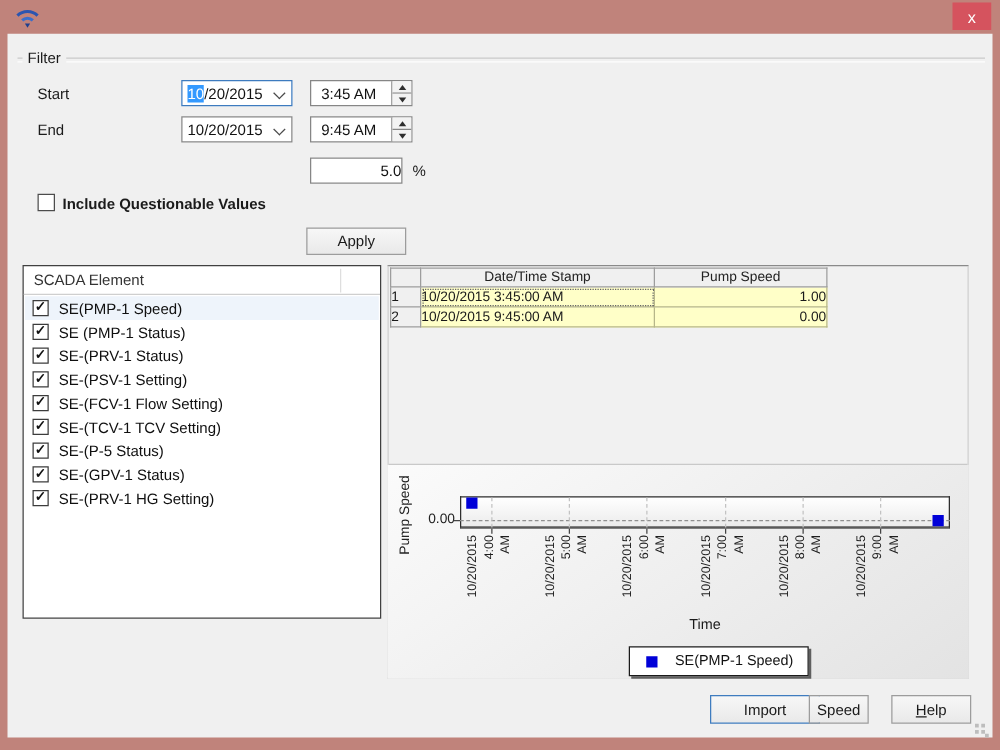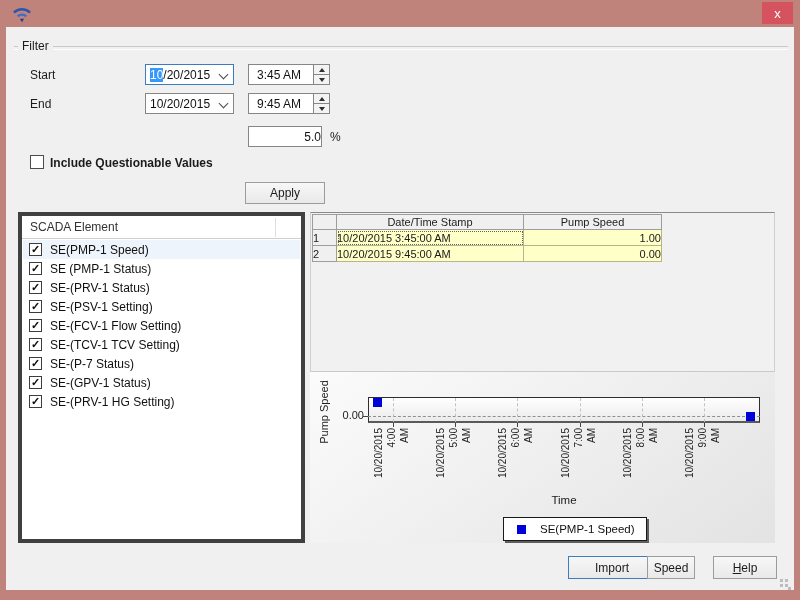--- a/index.html
+++ b/index.html
@@ -29,21 +29,21 @@
   .tri-up{width:0;height:0;border-left:3px solid transparent;border-right:3px solid transparent;border-bottom:4px solid #2e2e2e;}
   .tri-down{width:0;height:0;border-left:3px solid transparent;border-right:3px solid transparent;border-top:4px solid #2e2e2e;}
   .textbox{position:absolute;width:74px;height:21px;background:#fff;border:1px solid #868686;box-sizing:border-box;
            font-size:12px;color:#111;padding:0 0 0 4px;font-family:"Liberation Sans",sans-serif;text-align:right;}
   .cb{position:absolute;width:14px;height:14px;background:#fff;border:1px solid #4c4c4c;box-sizing:border-box;
       font-size:12px;line-height:12px;text-align:center;color:#101010;}
   .btn-std{position:absolute;background:linear-gradient(#f7f7f7,#e9e9e9);border:1px solid #9c9c9c;box-sizing:border-box;
            font-size:12px;color:#1b1b1b;display:flex;align-items:center;justify-content:center;}
   .btn-std.focus{border:1px solid #3f7cbf;}
   
-  .scada-panel{position:absolute;left:18px;top:212px;width:287px;height:331px;background:#fff;border:4px solid #404040;box-sizing:border-box;}
+  .scada-panel{position:absolute;left:18px;top:212px;width:287px;height:283px;background:#fff;border:1px solid #404040;box-sizing:border-box;}
   .scada-header{position:absolute;left:0;top:0;right:0;height:23px;border-bottom:1px solid #cfcfcf;
                 font-size:12px;color:#333;display:flex;align-items:center;padding-left:8px;box-sizing:border-box;}
   .scada-header-div{position:absolute;left:253px;top:2px;height:19px;width:1px;background:#dedede;}
   .scada-item{position:absolute;left:1px;right:1px;height:19px;display:flex;align-items:center;font-size:12px;color:#101010;}
   .scada-item.selected{background:#eef4fb;}
   .cbx{width:13px;height:13px;margin:0 8px 0 6px;border:1px solid #3c3c3c;background:#fff;box-sizing:border-box;
        font-size:11px;line-height:10px;text-align:center;font-weight:bold;color:#101010;flex:none;}
   
   .data-panel{position:absolute;left:310px;top:212px;width:465px;height:331px;background:#f1f1f1;
               border:1px solid #cfcfcf;border-top-color:#8a8a8a;box-sizing:border-box;}
@@ -170,21 +170,21 @@
         <div class="scada-item" style="top: 100px;">
           <span class="cbx">✓</span>
           <span>SE-(FCV-1 Flow Setting)</span>
         </div>
         <div class="scada-item" style="top: 119px;">
           <span class="cbx">✓</span>
           <span>SE-(TCV-1 TCV Setting)</span>
         </div>
         <div class="scada-item" style="top: 138px;">
           <span class="cbx">✓</span>
-          <span>SE-(P-7 Status)</span>
+          <span>SE-(P-5 Status)</span>
         </div>
         <div class="scada-item" style="top: 157px;">
           <span class="cbx">✓</span>
           <span>SE-(GPV-1 Status)</span>
         </div>
         <div class="scada-item" style="top: 176px;">
           <span class="cbx">✓</span>
           <span>SE-(PRV-1 HG Setting)</span>
         </div>
       </div>

